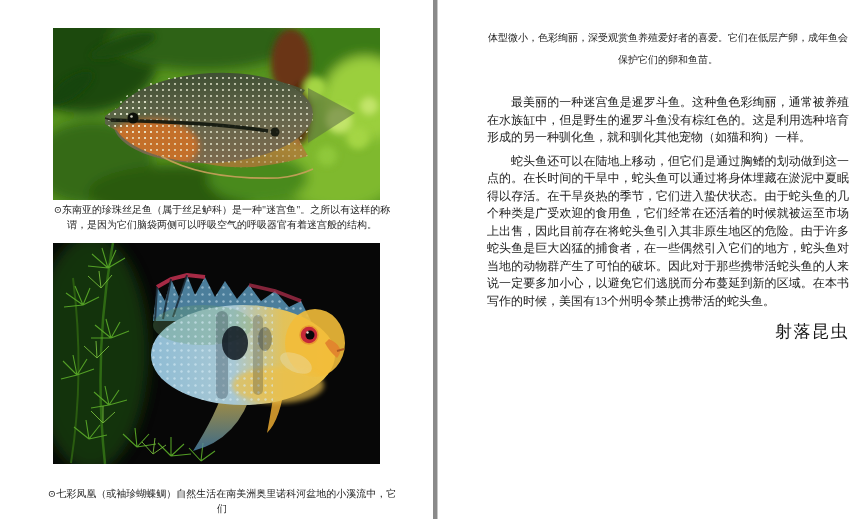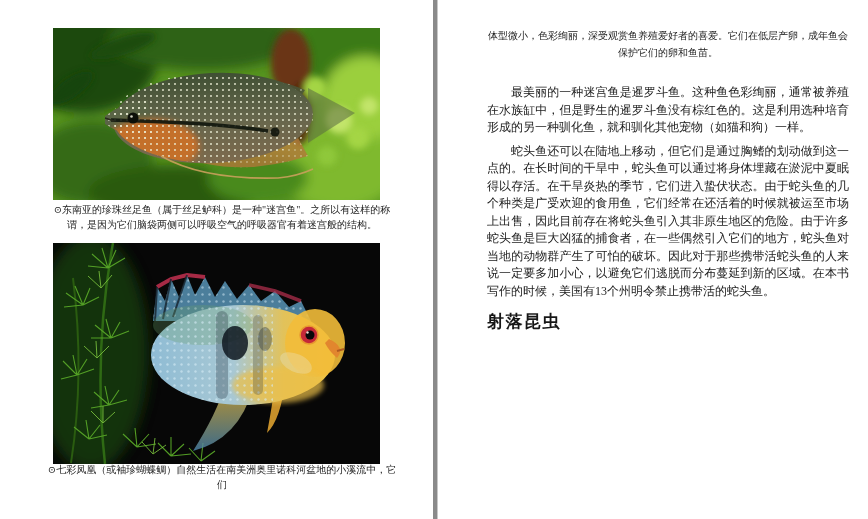--- a/index.html
+++ b/index.html
@@ -12,27 +12,27 @@
   .divider{position:absolute;left:433px;top:0;width:4px;height:519px;background:#8a8a8a;border-right:1px solid #c8c8c8;}
   
   .page-left{position:absolute;left:0;top:0;width:433px;height:519px;}
   .fig{position:absolute;margin:0;padding:0;}
   .fig-top{left:53px;top:28px;width:327px;height:172px;}
   .fig-bottom{left:53px;top:243px;width:327px;height:221px;}
   .fig svg{display:block;width:100%;height:100%;}
   .cap{position:absolute;left:46px;width:352px;margin:0;text-align:center;
        font-size:10px;line-height:15px;color:#222;}
   .cap1{top:202px;}
-  .cap2{top:462px;}
+  .cap2{top:486px;}
   
   .page-right{position:absolute;left:487px;top:0;width:362px;height:519px;}
-  .cap-cont{margin:27px 0 10px 0;font-size:10px;line-height:17px;text-align:center;color:#222;}
+  .cap-cont{margin:27px 0 10px 0;font-size:10px;line-height:22px;text-align:center;color:#222;}
   .body-p{font-size:12px;line-height:17.5px;text-align:justify;text-indent:2em;margin:6px 0 0 0;}
   .body-p.first{margin-top:23px;}
-  .section-heading{margin:13px 0 0 0;font-size:17px;line-height:18px;font-weight:bold;letter-spacing:1.5px;color:#161616;}
+  .section-heading{margin:13px 0 0 0;font-size:17px;line-height:18px;font-weight:normal;letter-spacing:1.5px;color:#161616;text-align:right;}
   .body-p.after-heading{margin-top:10px;}
 </style>
 </head>
 <body>
 
 <div class="spread">
 
   <div class="page-left">
 
     <figure class="fig fig-top">

